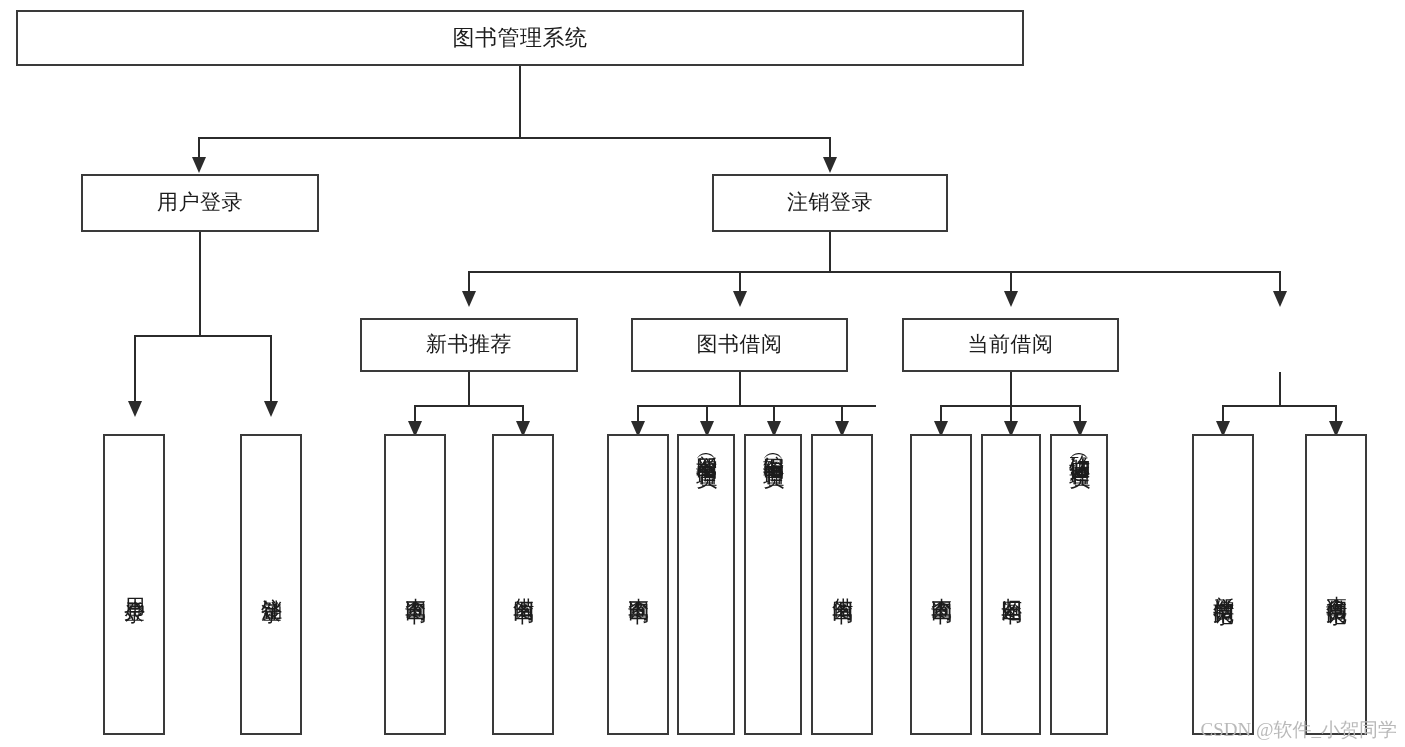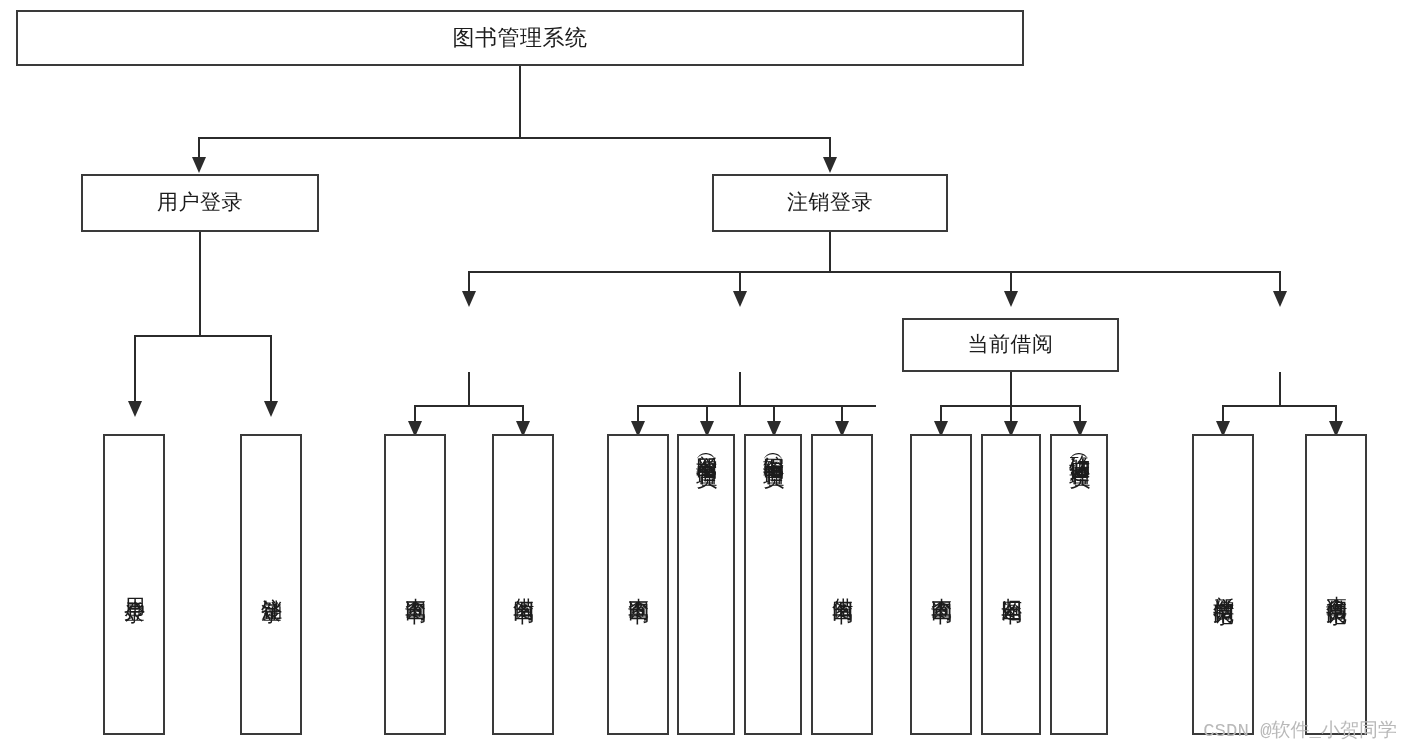--- a/index.html
+++ b/index.html
@@ -78,21 +78,21 @@
     border-right: 7px solid transparent;
     border-top: 16px solid #2b2b2b;
   }
   .watermark {
     position: absolute;
     right: 8px;
     bottom: 4px;
     font-size: 19px;
     color: #b9b9b9;
     white-space: nowrap;
-    font-family: Liberation Mono, monospace;
+    font-family: Liberation Serif, serif;
   }
 </style>
 </head>
 <body>
 
 <div id="canvas">
 
   <div class="node root horiz" style="left:16px; top:10px; width:1008px; height:56px;">
     <span class="lbl">图书管理系统</span>
   </div>
@@ -124,20 +124,26 @@
   <div class="hline" style="left:468px; top:271px; width:812px;"></div>
   <div class="vline" style="left:468px; top:271px; height:22px;"></div>
   <div class="arrow" style="left:462px; top:291px;"></div>
   <div class="vline" style="left:739px; top:271px; height:22px;"></div>
   <div class="arrow" style="left:733px; top:291px;"></div>
   <div class="vline" style="left:1010px; top:271px; height:22px;"></div>
   <div class="arrow" style="left:1004px; top:291px;"></div>
   <div class="vline" style="left:1279px; top:271px; height:22px;"></div>
   <div class="arrow" style="left:1273px; top:291px;"></div>
 
+  <div class="node horiz" style="left:360px; top:318px; width:218px; height:54px;">
+    <span class="lbl">新书推荐</span>
+  </div>
+  <div class="node horiz" style="left:631px; top:318px; width:217px; height:54px;">
+    <span class="lbl">图书借阅</span>
+  </div>
   <div class="node horiz" style="left:902px; top:318px; width:217px; height:54px;">
     <span class="lbl">当前借阅</span>
   </div>
 
   <div class="vline" style="left:468px; top:372px; width:2px; height:34px;"></div>
   <div class="hline" style="left:414px; top:405px; width:110px;"></div>
   <div class="vline" style="left:414px; top:405px; height:20px;"></div>
   <div class="arrow" style="left:408px; top:421px;"></div>
   <div class="vline" style="left:522px; top:405px; height:20px;"></div>
   <div class="arrow" style="left:516px; top:421px;"></div>

